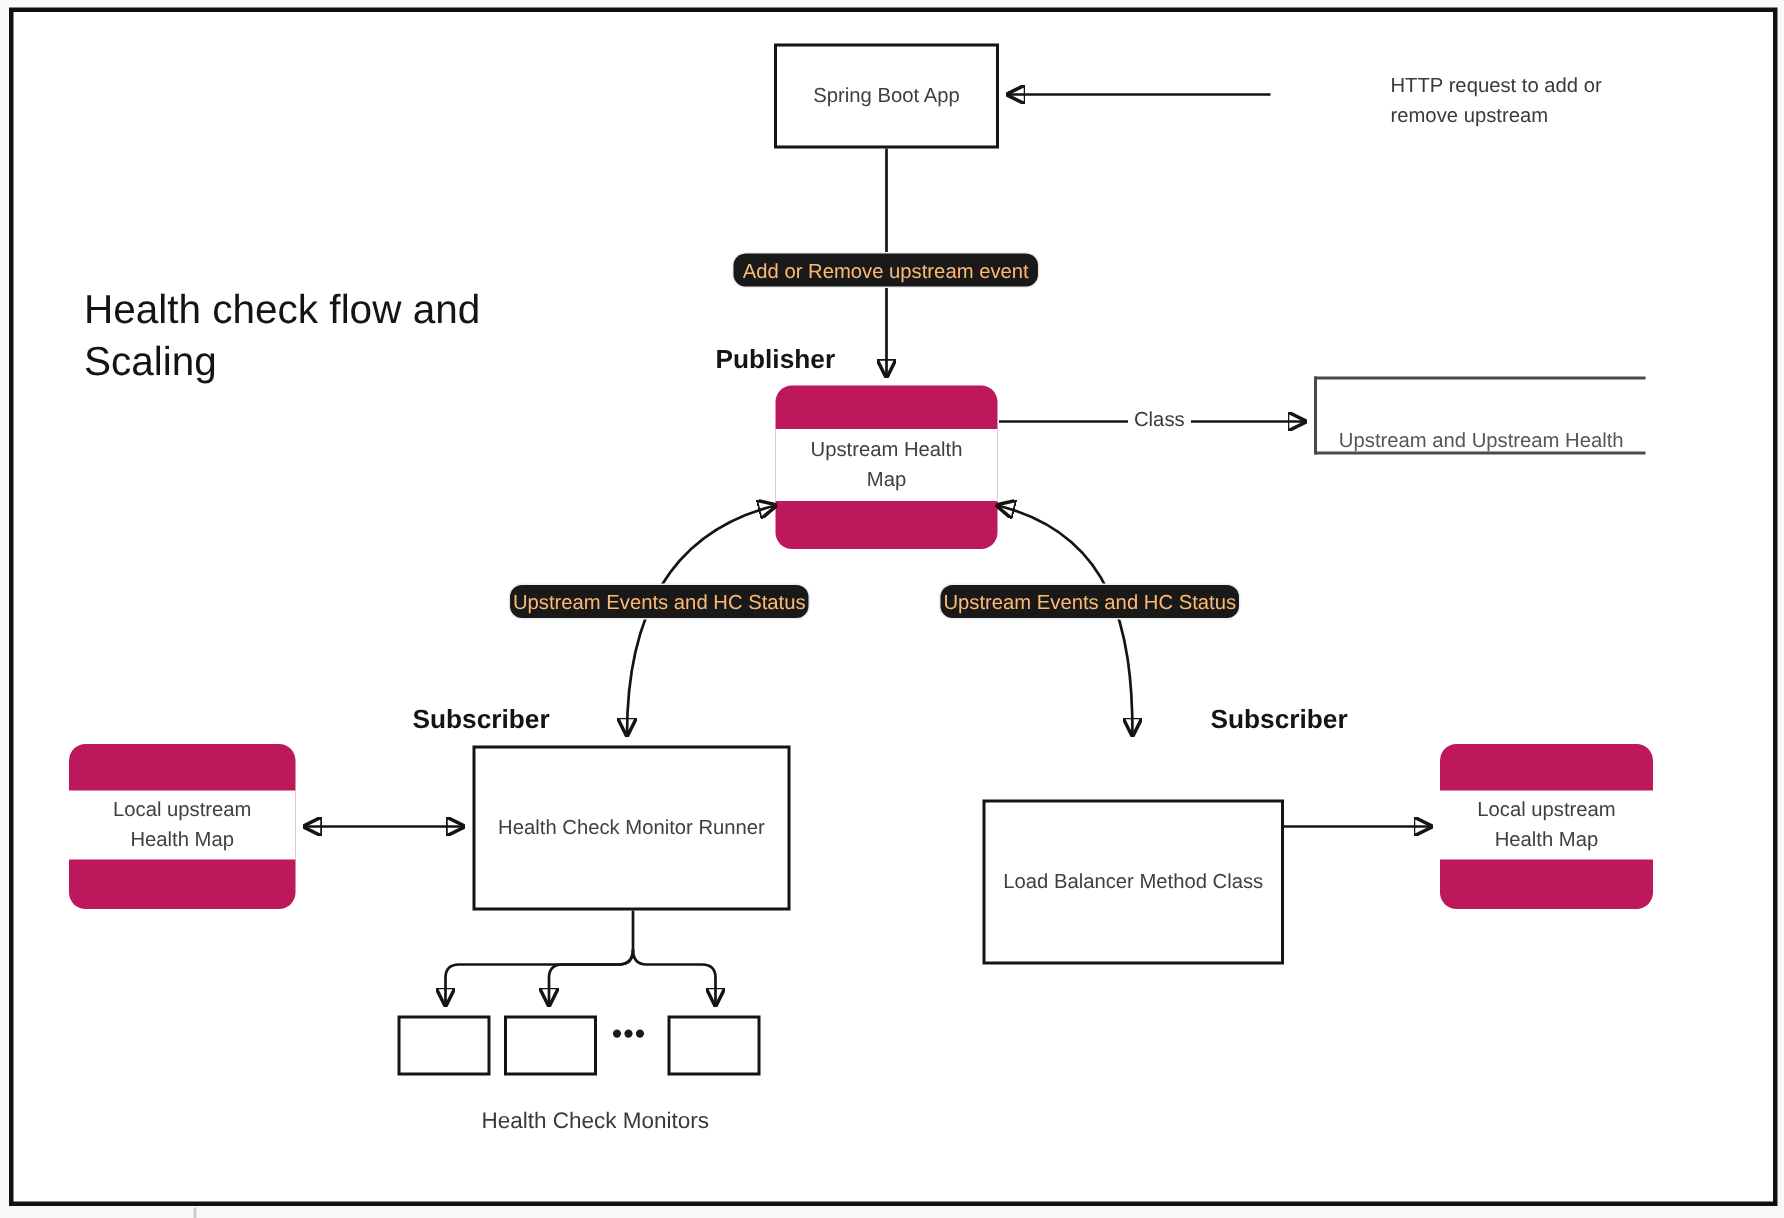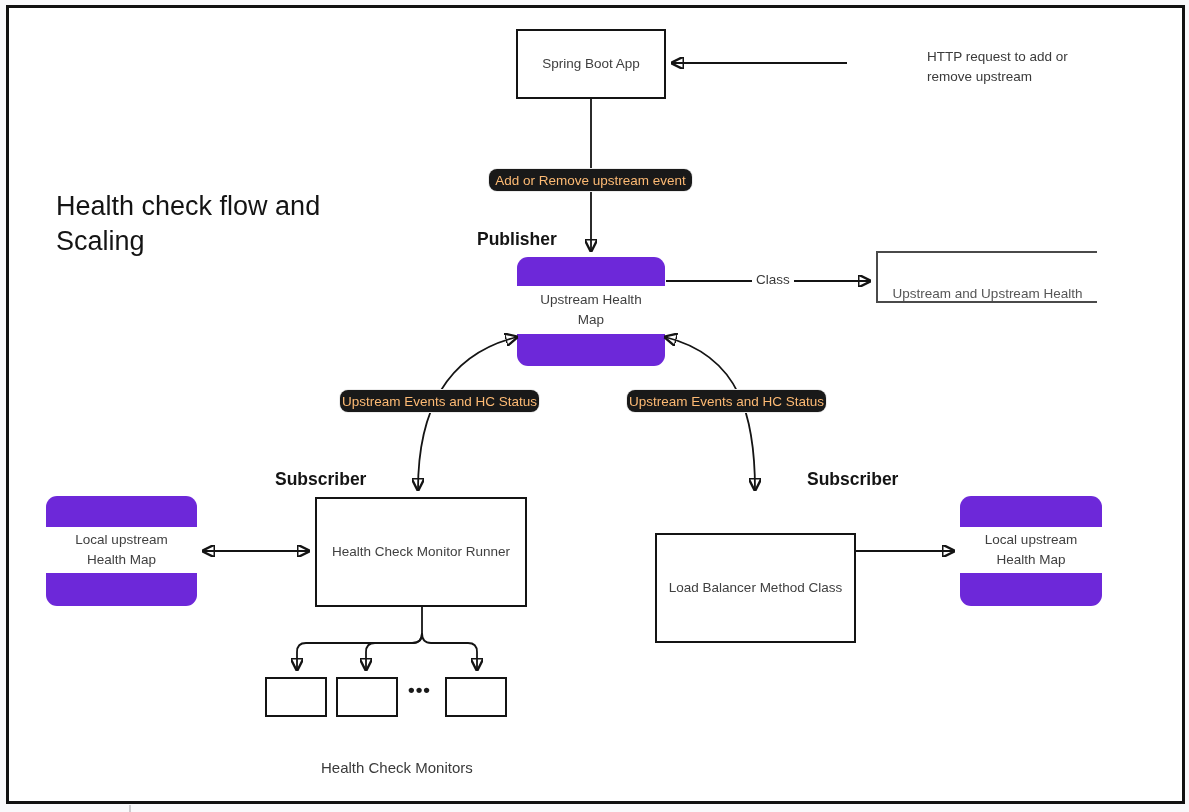--- a/index.html
+++ b/index.html
@@ -45,21 +45,21 @@
     justify-content: center;
     text-align: center;
     color: #565656;
     font-size: 13.5px;
     white-space: nowrap;
     z-index: 2;
   }
   .map-shape {
     position: absolute;
     box-sizing: border-box;
-    background: #6d28d9;
+    background: #be185d;
     border-radius: 11px;
     z-index: 2;
   }
   .map-inner {
     position: absolute;
     left: 0; right: 0;
     background: #ffffff;
     display: flex;
     align-items: center;
     justify-content: center;
@@ -236,15 +236,15 @@
   <div class="map-shape" style="left:960px; top:496px; width:142px; height:110px;">
     <div class="map-inner" style="top:31px; height:46px;">Local upstream Health Map</div>
   </div>
 
   <div class="node-box" style="left:265px; top:677px; width:62px; height:40px;"></div>
   <div class="node-box" style="left:336px; top:677px; width:62px; height:40px;"></div>
   <div class="node-box" style="left:445px; top:677px; width:62px; height:40px;"></div>
 
   <div class="ellipsis-dots" style="left:408px; top:679px;">•••</div>
 
-  <div class="caption" style="left:321px; top:759px;">Health Check Monitors</div>
+  <div class="caption" style="left:321px; top:739px;">Health Check Monitors</div>
 
 </div>
 
 </body></html>

